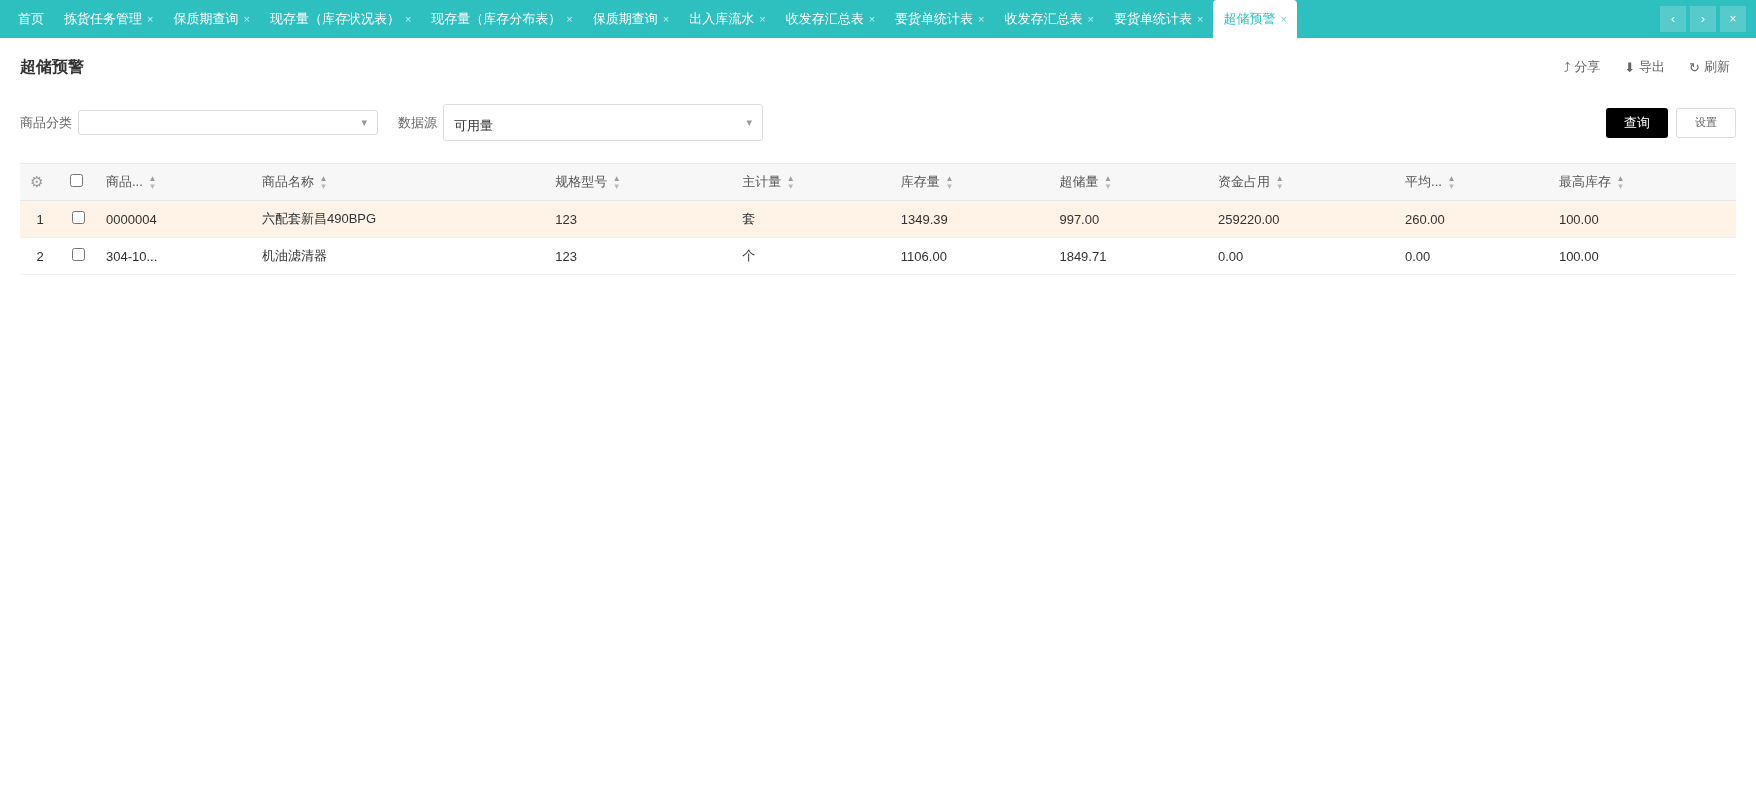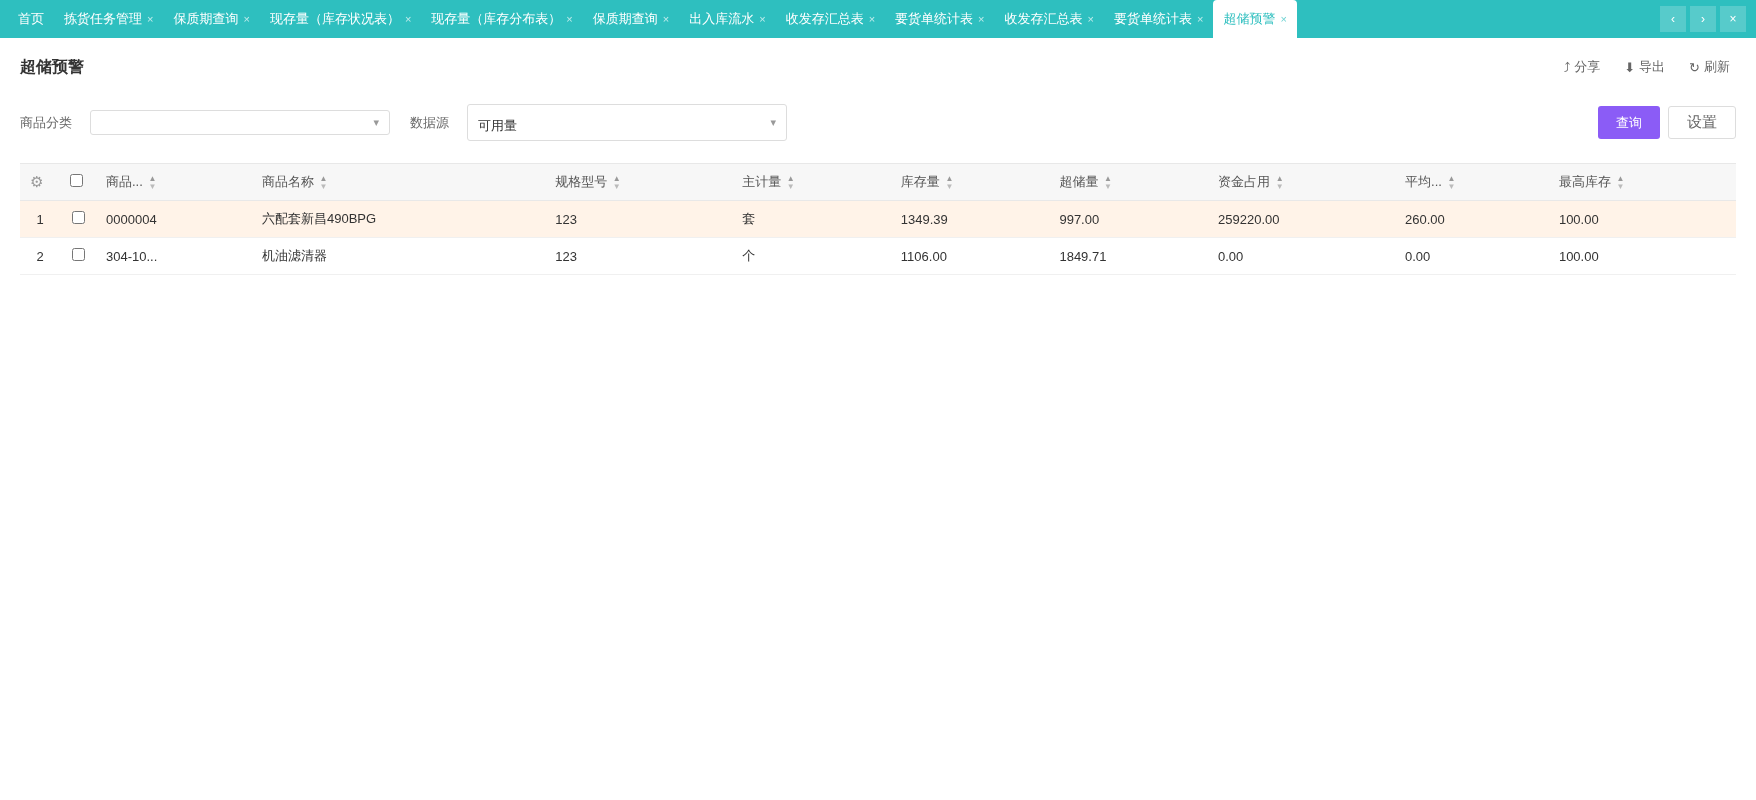--- a/index.html
+++ b/index.html
@@ -97,21 +97,21 @@
     .filter-row {
       display: flex;
       align-items: center;
       gap: 20px;
       margin-bottom: 14px;
       padding: 8px 0;
     }
     .filter-group {
       display: flex;
       align-items: center;
-      gap: 18px;
+      gap: 6px;
     }
     .filter-label {
       font-size: 13px;
       color: #666;
       white-space: nowrap;
     }
     .filter-select {
       display: flex;
       align-items: center;
       border: 1px solid #ddd;
@@ -125,36 +125,36 @@
     .filter-select-datasource {
       min-width: 320px;
     }
     .filter-select span.arrow { color: #999; font-size: 11px; }
     .filter-btn-group {
       display: flex;
       gap: 8px;
       margin-left: auto;
     }
     .btn-query {
-      background: #8b5cf6;
+      background: #000000;
       color: #fff;
       border: none;
       padding: 6px 18px;
       border-radius: 3px;
       cursor: pointer;
       font-size: 13px;
     }
     .btn-settings {
       background: #fff;
       color: #666;
       border: 1px solid #ddd;
       padding: 6px 18px;
       border-radius: 3px;
       cursor: pointer;
-      font-size: 15px;
+      font-size: 11px;
     }
 
     
     .data-table {
       width: 100%;
       border-collapse: collapse;
       font-size: 13px;
     }
     .data-table thead tr {
       background: #f7f7f7;

